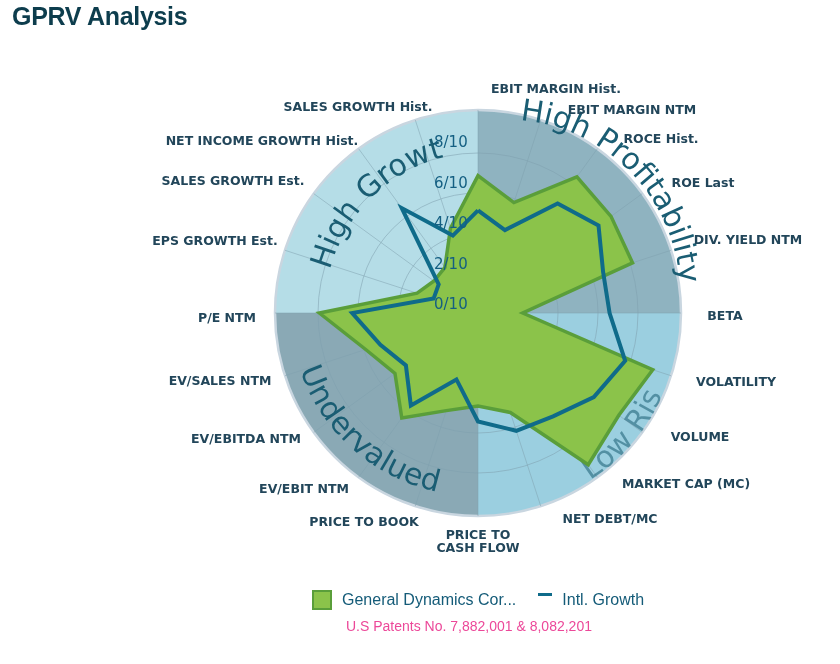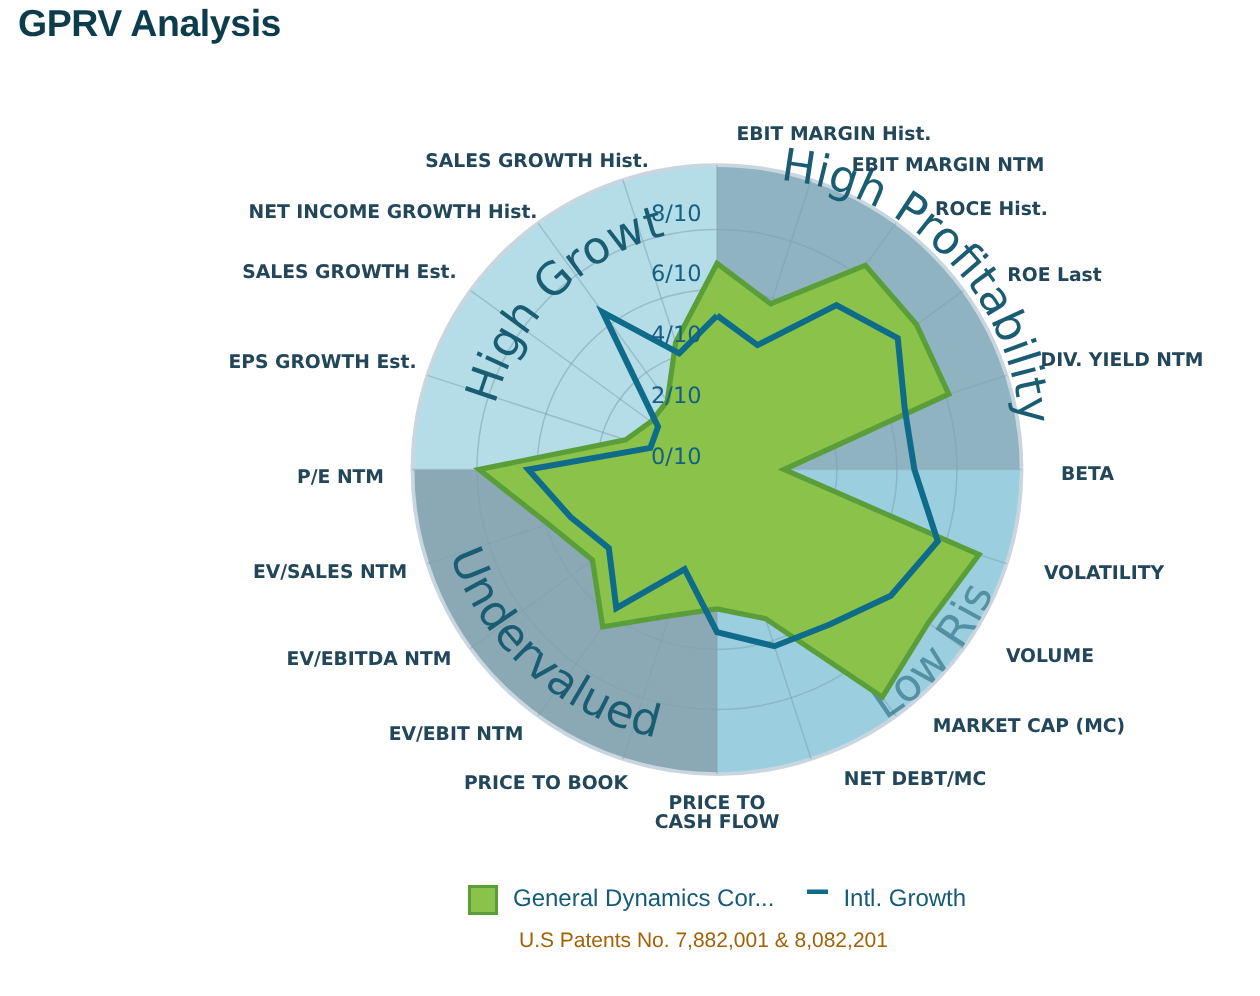--- a/index.html
+++ b/index.html
@@ -5,21 +5,21 @@
   html, body { margin: 0; padding: 0; background: #ffffff; }
   body { width: 840px; height: 664px; position: relative; overflow: hidden; font-family: "Liberation Sans", sans-serif; }
   .title { position: absolute; left: 12px; top: 2px; font-size: 25px; font-weight: bold; color: #0d3d4d; letter-spacing: -0.3px; }
   svg.radar { position: absolute; left: 0; top: 0; }
   .axis-label { font-family: "DejaVu Sans", sans-serif; font-size: 12.5px; font-weight: bold; fill: #22465a; }
   .ring-label { font-family: "DejaVu Sans", sans-serif; font-size: 15px; fill: #145f82; }
   .quad-label { font-family: "DejaVu Sans", sans-serif; font-size: 30px; fill: #1a5d73; }
   .legend { position: absolute; left: 312px; top: 590px; display: flex; align-items: center; font-size: 16px; color: #145b78; }
   .legend .swatch-green { width: 16px; height: 16px; background: #8bc34a; border: 2px solid #5a9e3a; margin-right: 10px; }
   .legend .swatch-blue { width: 14px; height: 3px; background: #0f6b8a; margin: 0 10px 12px 22px; }
-  .patent { position: absolute; left: 346px; top: 618px; font-size: 14px; color: #a16207; }
+  .patent { position: absolute; left: 346px; top: 618px; font-size: 14px; color: #ec4899; }
 </style>
 </head>
 <body>
 
 <div class="title">GPRV Analysis</div>
 
 <svg class="radar" width="840" height="580">
   <defs>
     <path id="arc-growth" d="M 330 270 A 158 158 0 0 1 440 158"></path>
     <path id="arc-profit" d="M 520 120 A 175 175 0 0 1 680 290"></path>

